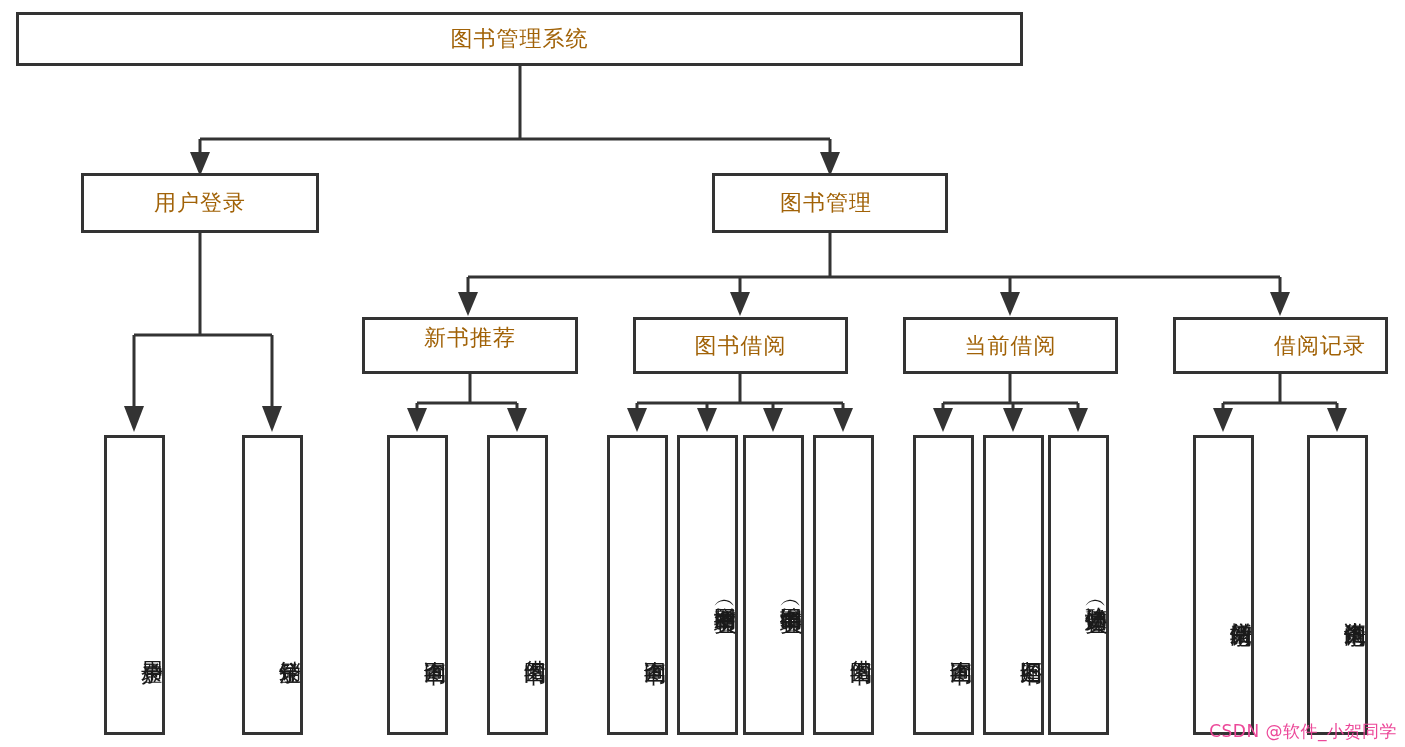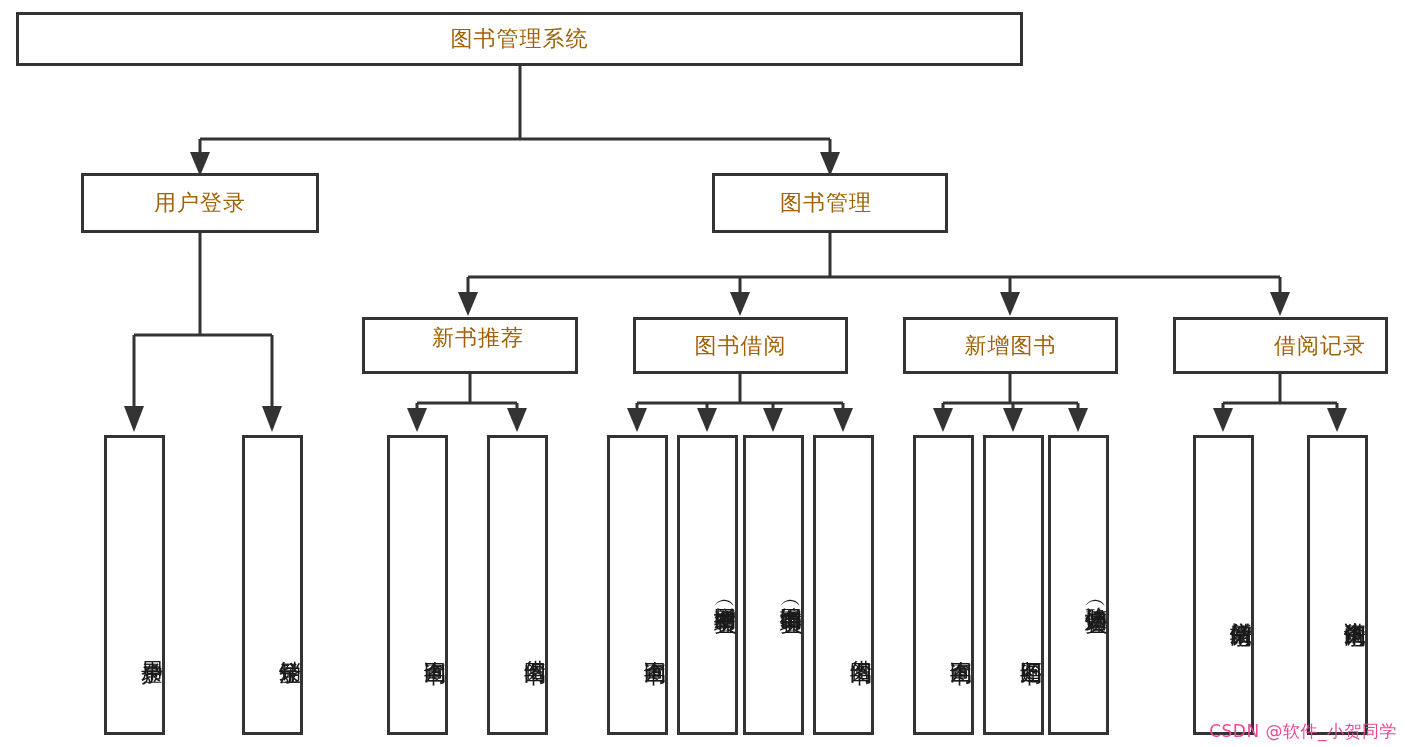--- a/index.html
+++ b/index.html
@@ -77,27 +77,27 @@
   <div class="box" style="left:16px;top:12px;width:1007px;height:54px;"></div>
   <div class="hlabel" style="left:16px;top:12px;width:1007px;height:54px;">图书管理系统</div>
 
   <div class="box" style="left:81px;top:173px;width:238px;height:60px;"></div>
   <div class="hlabel" style="left:81px;top:173px;width:238px;height:60px;">用户登录</div>
 
   <div class="box" style="left:712px;top:173px;width:236px;height:60px;"></div>
   <div class="hlabel" style="left:712px;top:173px;width:228px;height:60px;">图书管理</div>
 
   <div class="box" style="left:362px;top:317px;width:216px;height:57px;"></div>
-  <div class="hlabel" style="left:362px;top:317px;width:216px;height:41px;margin-left:8px;">新书推荐</div>
+  <div class="hlabel" style="left:362px;top:317px;width:216px;height:41px;">新书推荐</div>
 
   <div class="box" style="left:633px;top:317px;width:215px;height:57px;"></div>
   <div class="hlabel" style="left:633px;top:317px;width:215px;height:57px;font-family:Liberation Serif, serif;">图书借阅</div>
 
   <div class="box" style="left:903px;top:317px;width:215px;height:57px;"></div>
-  <div class="hlabel" style="left:903px;top:317px;width:215px;height:57px;">新增图书</div>
+  <div class="hlabel" style="left:903px;top:317px;width:215px;height:57px;">当前借阅</div>
 
   <div class="box" style="left:1173px;top:317px;width:215px;height:57px;"></div>
   <div class="hlabel" style="left:1199px;top:317px;width:242px;height:57px;">借阅记录</div>
 
   <div class="box" style="left:104px;top:435px;width:61px;height:300px;"></div>
   <div class="vlabel" style="left:104px;top:435px;width:61px;height:300px;padding-top:60px;">用户登录</div>
 
   <div class="box" style="left:242px;top:435px;width:61px;height:300px;"></div>
   <div class="vlabel" style="left:242px;top:435px;width:61px;height:300px;padding-top:60px;">注销登录</div>
 

